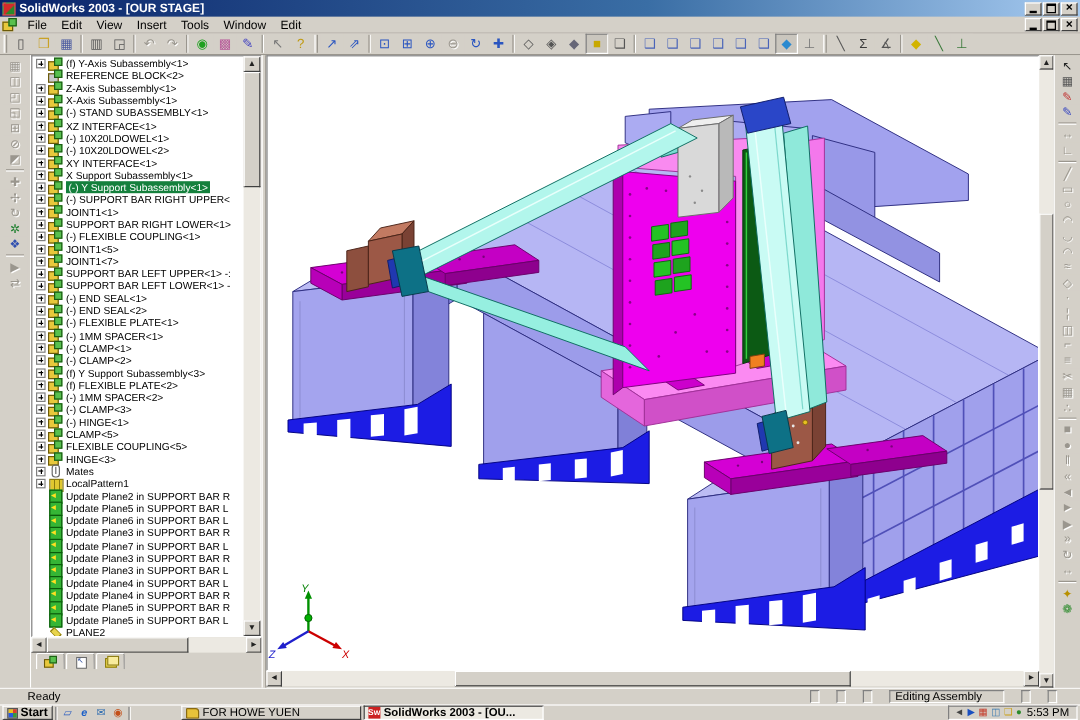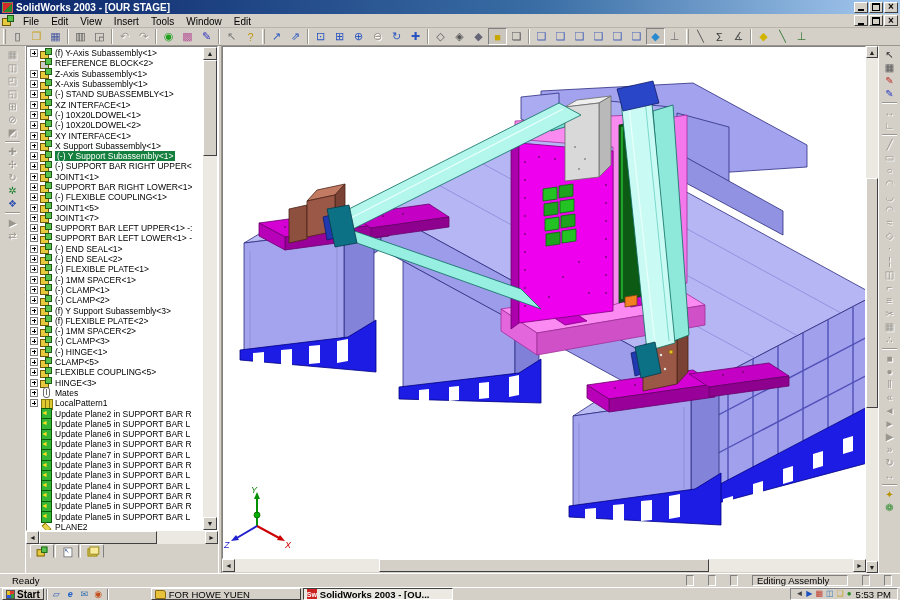--- a/index.html
+++ b/index.html
@@ -81,21 +81,21 @@
   .ticon.cfg::after{content:"";position:absolute;left:3px;top:0;width:9px;height:7px;background:#f8ec9c;border:1px solid #8a7a10;}
   .tree-filler{flex:1;}
   .splitter{width:4px;flex:none;background:#d4d0c8;border-left:1px solid #fff;border-right:1px solid #9a968e;}
   .viewport-col{flex:1;display:flex;flex-direction:column;min-width:0;}
   .viewport{height:513px;background:#fff;border:1px solid;border-color:#808080 #fff #fff #808080;position:relative;overflow:hidden;}
   .right-vscroll{width:12px;flex:none;}
   .right-vscroll .sbtn{height:12px;}
   .right-tools{width:22px;flex:none;border-left:1px solid #fff;}
   
   .statusbar{height:14px;background:#d4d0c8;border-top:1px solid #fff;display:flex;align-items:center;
-    font-size:9.5px;color:#000;padding:0 8px;gap:14px;}
+    font-size:9.5px;color:#000;padding:0 19px;gap:14px;}
   .st-ready{flex:1;padding-left:4px;}
   .st-cell{height:11px;border:1px solid;border-color:#808080 #fff #fff #808080;flex:none;}
   .st-mode{width:96px;padding:0 4px;font-size:9.5px;line-height:10px;}
   .st-sm{width:8px;}
   
   .taskbar{height:13px;background:#d4d0c8;border-top:1px solid #fff;display:flex;align-items:center;gap:2px;padding:0 2px;}
   .startbtn{height:12px;background:#d4d0c8;border:1px solid;border-color:#fff #404040 #404040 #fff;
     display:flex;align-items:center;gap:2px;padding:0 3px;font-weight:bold;font-size:10px;}
   .flag{width:9px;height:9px;background:conic-gradient(#e03a2a 0 25%,#3a9a3a 0 50%,#2a5ae0 0 75%,#e8c020 0);border:1px solid #555;}
   .qlbtn{width:13px;height:11px;display:flex;align-items:center;justify-content:center;font-size:9px;flex:none;}

